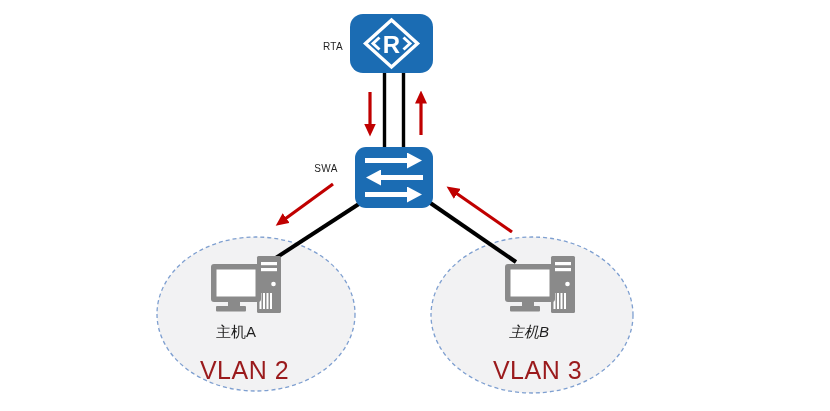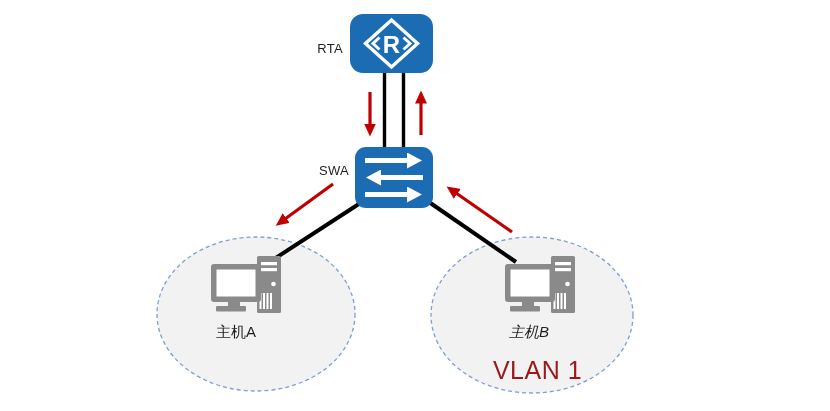--- a/index.html
+++ b/index.html
@@ -5,21 +5,21 @@
   html,body{margin:0;padding:0;background:#fff;}
   .canvas{
     position:relative;
     width:830px;height:411px;
     background:#ffffff;
     font-family:"Liberation Sans","DejaVu Sans",sans-serif;
     overflow:hidden;
   }
   .canvas svg{position:absolute;left:0;top:0;}
   .lbl{position:absolute;color:#1f1f1f;}
-  .lbl-device{font-size:13px;letter-spacing:.3px;}
+  .lbl-device{font-size:10px;letter-spacing:.3px;}
   .lbl-host{font-size:15px;text-align:center;}
   .lbl-vlan{
     font-size:25px;
     color:#9a1a1c;
     text-align:center;
     letter-spacing:.5px;
   }
   .ta-right{text-align:right;}
 </style>
 </head>
@@ -79,21 +79,22 @@
     <use href="#pc" x="294" y="0"></use>
 
     <line x1="370" y1="92" x2="370" y2="125" stroke="#c00000" stroke-width="3.2" marker-end="url(#headRed)"></line>
     <line x1="421" y1="135" x2="421" y2="102" stroke="#c00000" stroke-width="3.2" marker-end="url(#headRed)"></line>
     <line x1="333" y1="184" x2="285" y2="219" stroke="#c00000" stroke-width="3.2" marker-end="url(#headRed)"></line>
     <line x1="512" y1="232" x2="456" y2="193" stroke="#c00000" stroke-width="3.2" marker-end="url(#headRed)"></line>
   </svg>
 
   <div class="lbl lbl-device ta-right" style="left:303px;top:41px;width:40px;">RTA</div>
 
-  <div class="lbl lbl-device ta-right" style="left:303px;top:163px;width:46px;">SWA</div>
+  <div class="lbl lbl-device ta-right" style="left:303px;top:163px;width:46px;text-align:center;">SWA</div>
 
   <div class="lbl lbl-host" style="left:201px;top:323px;width:70px;">主机A</div>
 
   <div class="lbl lbl-host" style="left:494px;top:323px;width:70px;font-style:italic;">主机B</div>
 
+  <div class="lbl lbl-vlan" style="left:182px;top:356px;width:125px;">VLAN 2</div>
 
-  <div class="lbl lbl-vlan" style="left:475px;top:356px;width:125px;">VLAN 1</div>
+  <div class="lbl lbl-vlan" style="left:475px;top:356px;width:125px;">VLAN 3</div>
 </div>
 
 </body></html>

